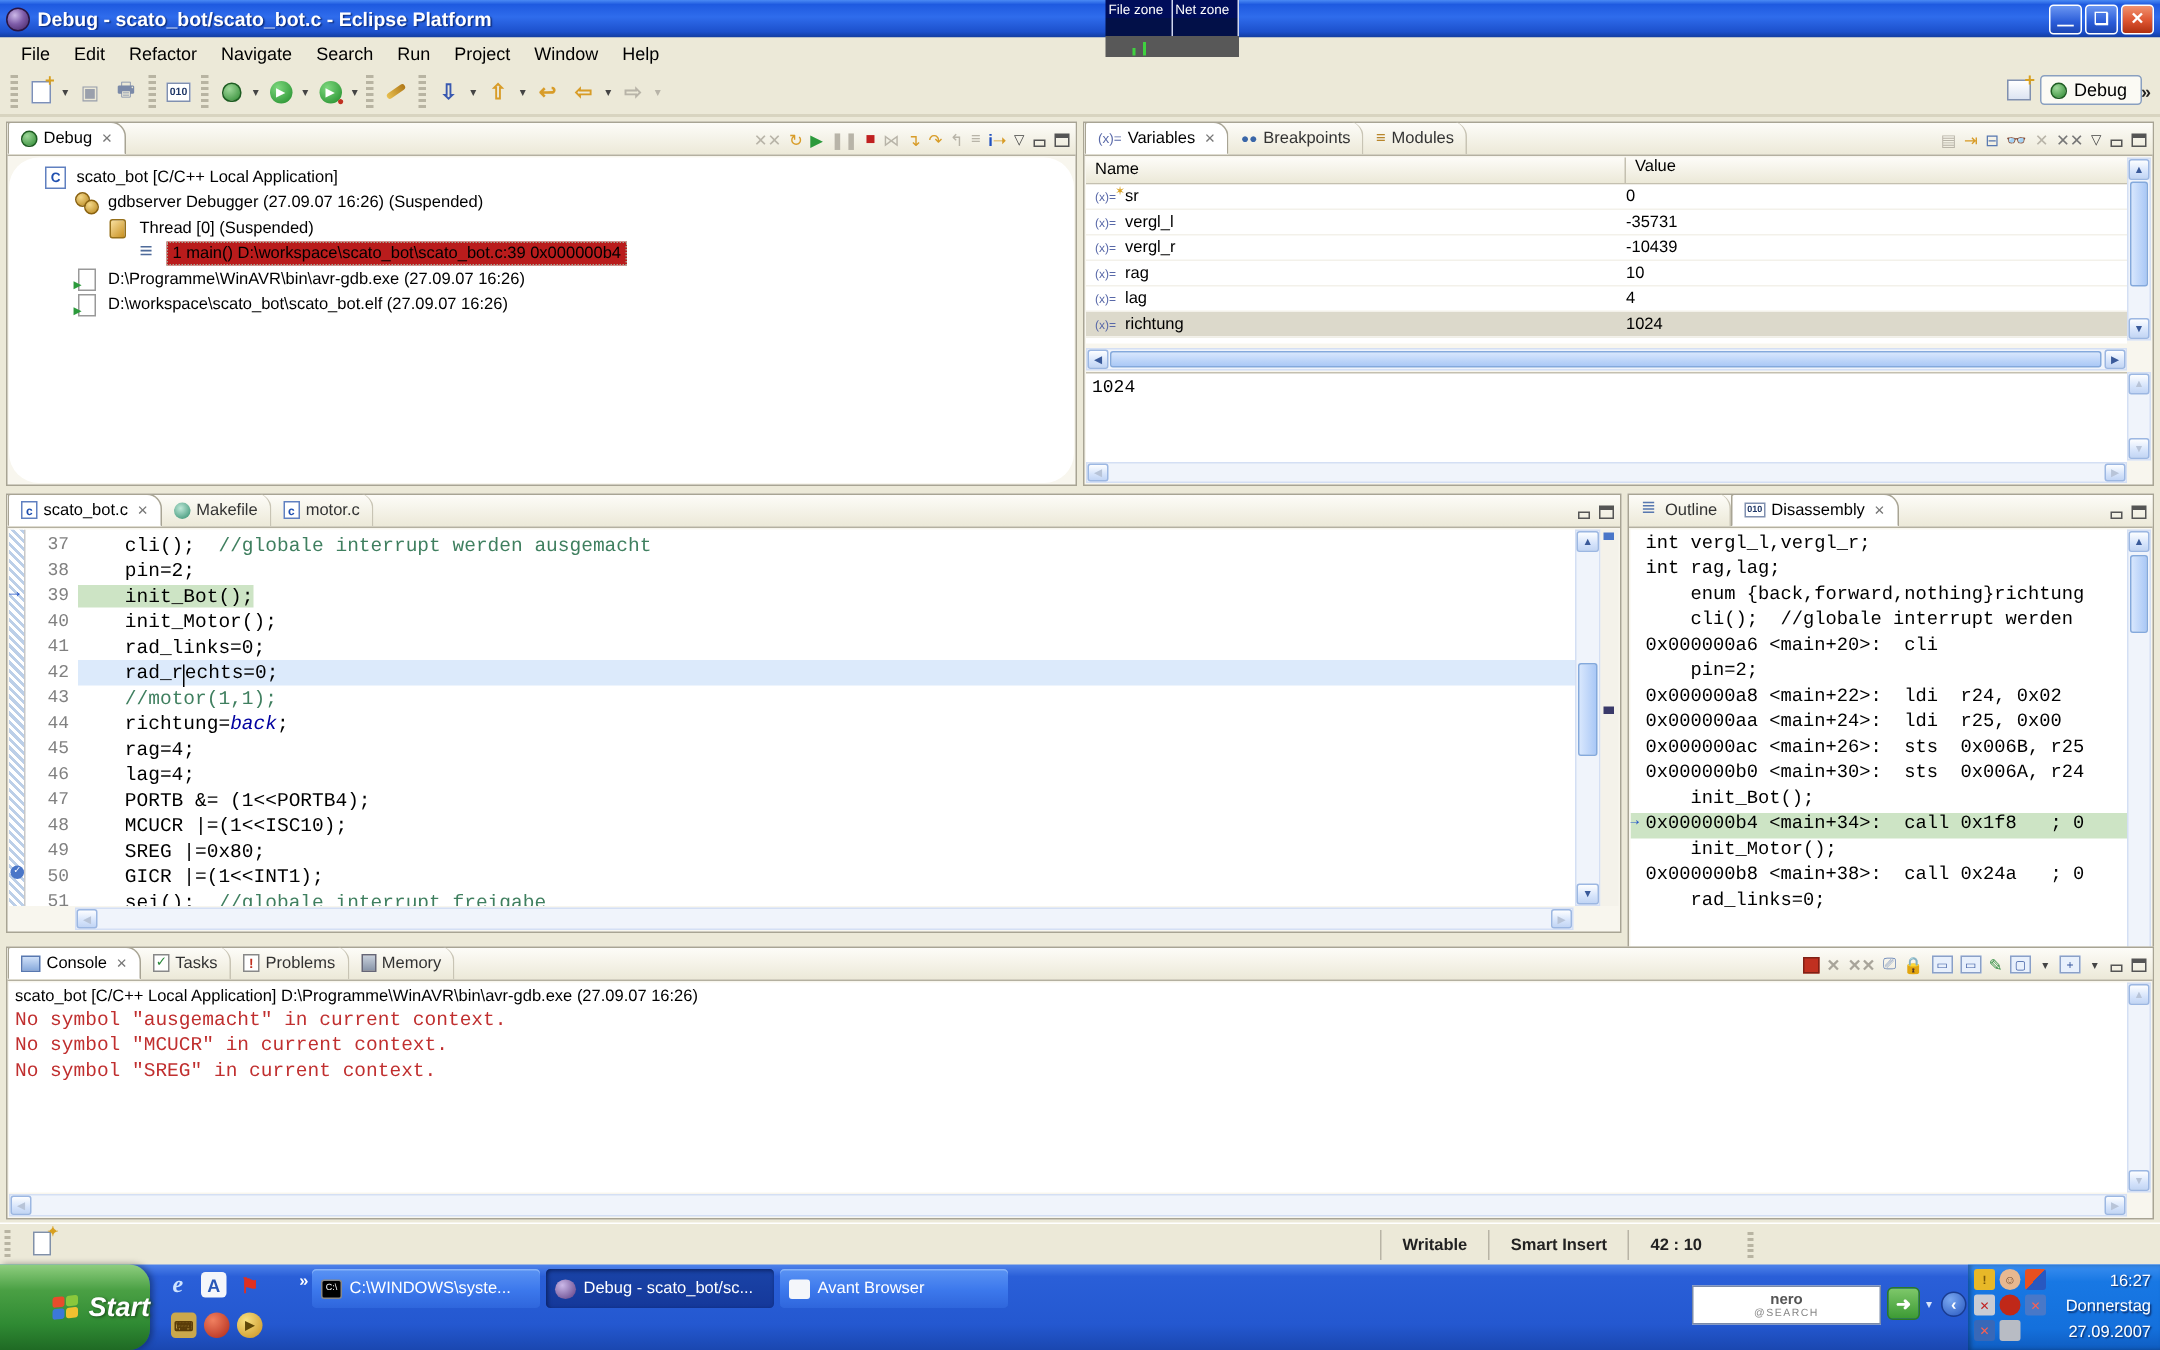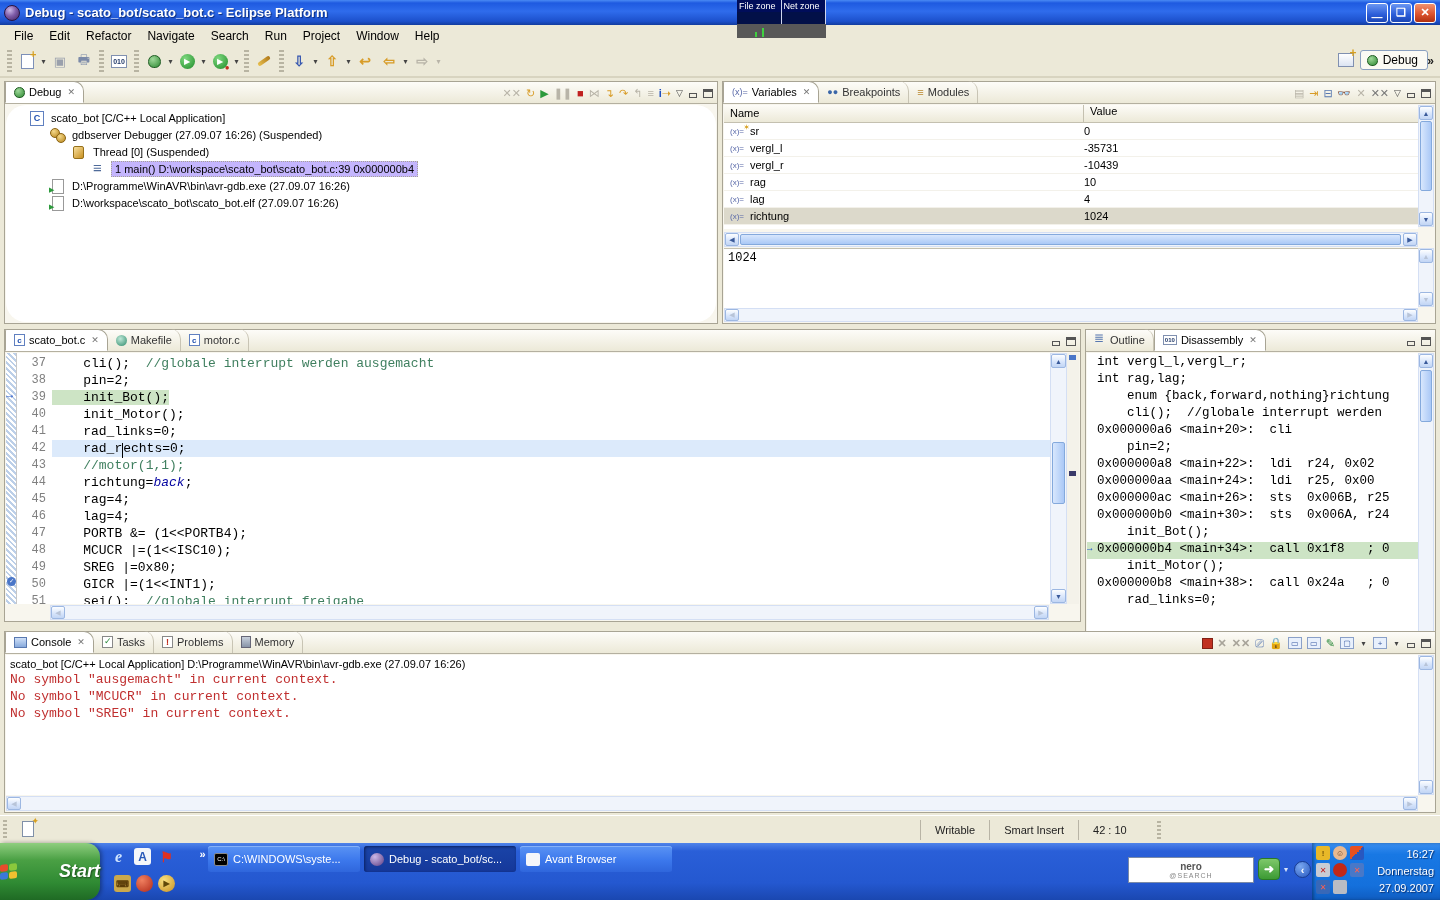--- a/index.html
+++ b/index.html
@@ -94,21 +94,21 @@
     background:#fff; color:#2050b0; font-size:9px; font-weight:bold; text-align:center; line-height:12px; }
   .ticon-dbg::before,.ticon-dbg::after { content:""; position:absolute; width:8px; height:8px; border-radius:50%;
     background:radial-gradient(circle at 35% 30%,#f4d88a,#b8861c); border:1px solid #8a6210; }
   .ticon-dbg::before { left:1px; top:0; } .ticon-dbg::after { left:7px; top:5px; }
   .ticon-thr::after { content:""; position:absolute; left:3px; top:1px; width:9px; height:11px; border-radius:2px;
     background:linear-gradient(135deg,#f8e0a0,#c89020); border:1px solid #96701a; }
   .ticon-frame::after { content:"≡"; position:absolute; left:2px; top:-3px; font-size:15px; font-weight:bold; color:#4f6b9a; }
   .ticon-proc::before { content:""; position:absolute; left:3px; top:0; width:10px; height:13px; background:#fff; border:1px solid #999; }
   .ticon-proc::after { content:"▶"; position:absolute; left:0; bottom:-1px; font-size:7px; color:#2c9a3c; }
   .tlabel { padding:1px 3px; }
-  .trow.sel .tlabel { background:#c4b5fd; border:1px dotted #a8a494; }
+  .trow.sel .tlabel { background:#b91c1c; border:1px dotted #a8a494; }
 
   
   #varsView { left:722px; top:81px; width:714px; height:243px; }
   .vhead { position:absolute; left:1px; right:17px; top:23px; height:18px; background:linear-gradient(180deg,#fdfcf8,#ece9d8);
     border-bottom:1px solid #c4c0b0; display:flex; font-size:11px; }
   .vhead .hname { width:360px; padding:2px 6px; border-right:1px solid #c4c0b0; }
   .vhead .hval { flex:1; padding:0 6px; }
   #varRows { position:absolute; left:1px; right:17px; top:41px; height:106px; background:#fff; overflow:hidden; }
   .vrow { display:flex; height:17px; align-items:center; font-size:11px; border-bottom:1px solid #f3f1ea; }
   .vrow.sel { background:#dcd9cb; }
@@ -171,36 +171,36 @@
   #consoleBody { position:absolute; left:1px; right:17px; top:23px; bottom:17px; background:#fff; overflow:hidden; }
   #consoleHeader { font-size:11px; color:#000; padding:3px 4px 2px; }
   .cerr { font-family:"Liberation Mono", monospace; font-size:13px; color:#c02f2f; height:17px; padding-left:4px; white-space:pre; }
   #conVScroll { top:23px; bottom:17px; right:1px; width:16px; }
   #conHScroll { left:1px; right:17px; bottom:1px; height:15px; }
   .ct-red { width:11px; height:11px; background:#c03020; border:1px solid #802015; }
   .ct-x { color:#a8a49a; font-weight:bold; font-size:11px; }
   .ct-frame { width:14px; height:12px; border:1px solid #8aa0c8; background:#e8f0fc; font-size:8px; color:#3858a0; text-align:center; line-height:11px; }
 
   
-  .statusbar { position:absolute; left:0; top:815px; width:1440px; height:28px; background:#ece9d8; border-top:1px solid #fff; }
+  .statusbar { position:absolute; left:0; top:815px; width:1440px; height:28px; background:#ece9d8; border-top:1px solid #fff;font-weight:bold; }
   .sgrip { position:absolute; left:3px; top:4px; width:4px; height:20px;
     background:repeating-linear-gradient(180deg,#b8b4a2 0 2px,transparent 2px 4px); }
   .fastview { position:absolute; left:22px; top:5px; width:12px; height:16px; border:1px solid #8090a8; background:#fff; }
   .fastview::after { content:"✦"; position:absolute; right:-6px; top:-6px; color:#d8a020; font-size:9px; }
   .sfields { position:absolute; left:920px; top:0; height:28px; display:flex; align-items:center; font-size:11px; color:#222; }
   .sfield { border-left:1px solid #b8b4a5; padding:0 14px; height:20px; display:flex; align-items:center; }
   .sdots { width:4px; height:18px; margin-left:16px;
     background:repeating-linear-gradient(180deg,#b8b4a2 0 2px,transparent 2px 4px); }
 
   
   .taskbar { position:absolute; left:0; top:843px; width:1440px; height:57px;
     background:linear-gradient(180deg,#4f83ea 0%,#2a5fd8 14%,#2458d0 70%,#1a47b0 100%); }
   .startbtn { position:absolute; left:0; top:0; height:57px; width:100px; border-radius:0 14px 14px 0;
     background:linear-gradient(180deg,#8fce7f 0%,#4aa044 30%,#2f8a33 70%,#1f6a24 100%);
-    display:flex; align-items:center; justify-content:space-between; gap:6px; color:#fff; font-weight:bold; font-style:italic;
+    display:flex; align-items:center; justify-content:flex-end; gap:6px; color:#fff; font-weight:bold; font-style:italic;
     font-size:18px; text-shadow:1px 1px 2px #184a18; box-shadow:2px 0 4px rgba(0,0,0,.35); }
   .xpflag { width:18px; height:16px; display:grid; grid-template-columns:8px 8px; grid-template-rows:7px 7px; gap:1px; transform:skewY(-6deg); }
   .xpflag i { border-radius:2px; }
   .xpflag i:nth-child(1){background:#e84c2c;} .xpflag i:nth-child(2){background:#8ac83c;}
   .xpflag i:nth-child(3){background:#3c78d8;} .xpflag i:nth-child(4){background:#f0c030;}
   .qlaunch { position:absolute; left:106px; top:2px; width:100px; height:53px; }
   .qicon { position:absolute; width:17px; height:17px; border-radius:3px; font-size:12px; font-weight:bold; color:#fff;
     display:flex; align-items:center; justify-content:center; }
   .qi-e { background:transparent; color:#cfe4ff; font-style:italic; font-family:"Liberation Serif",serif; font-size:16px; }
   .qi-a { background:#f4f6fa; color:#2858b8; }

